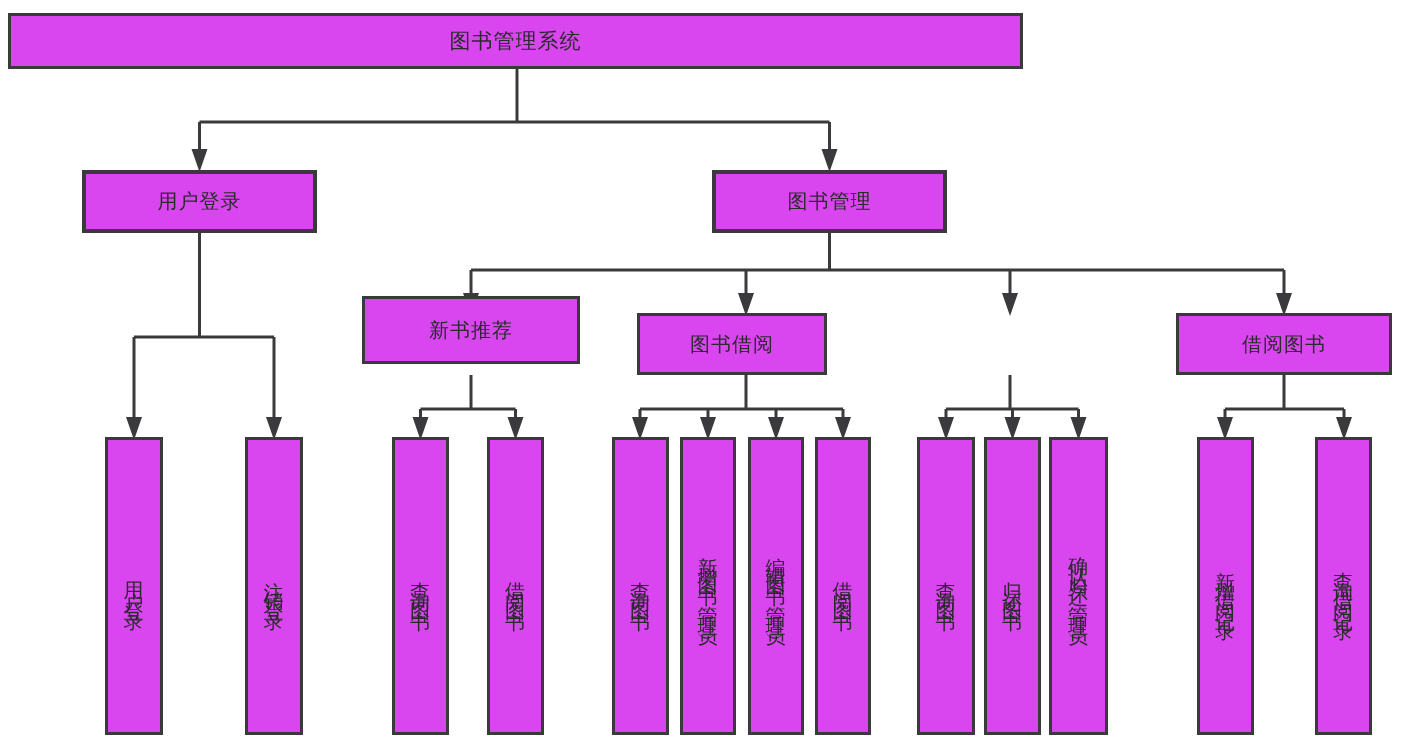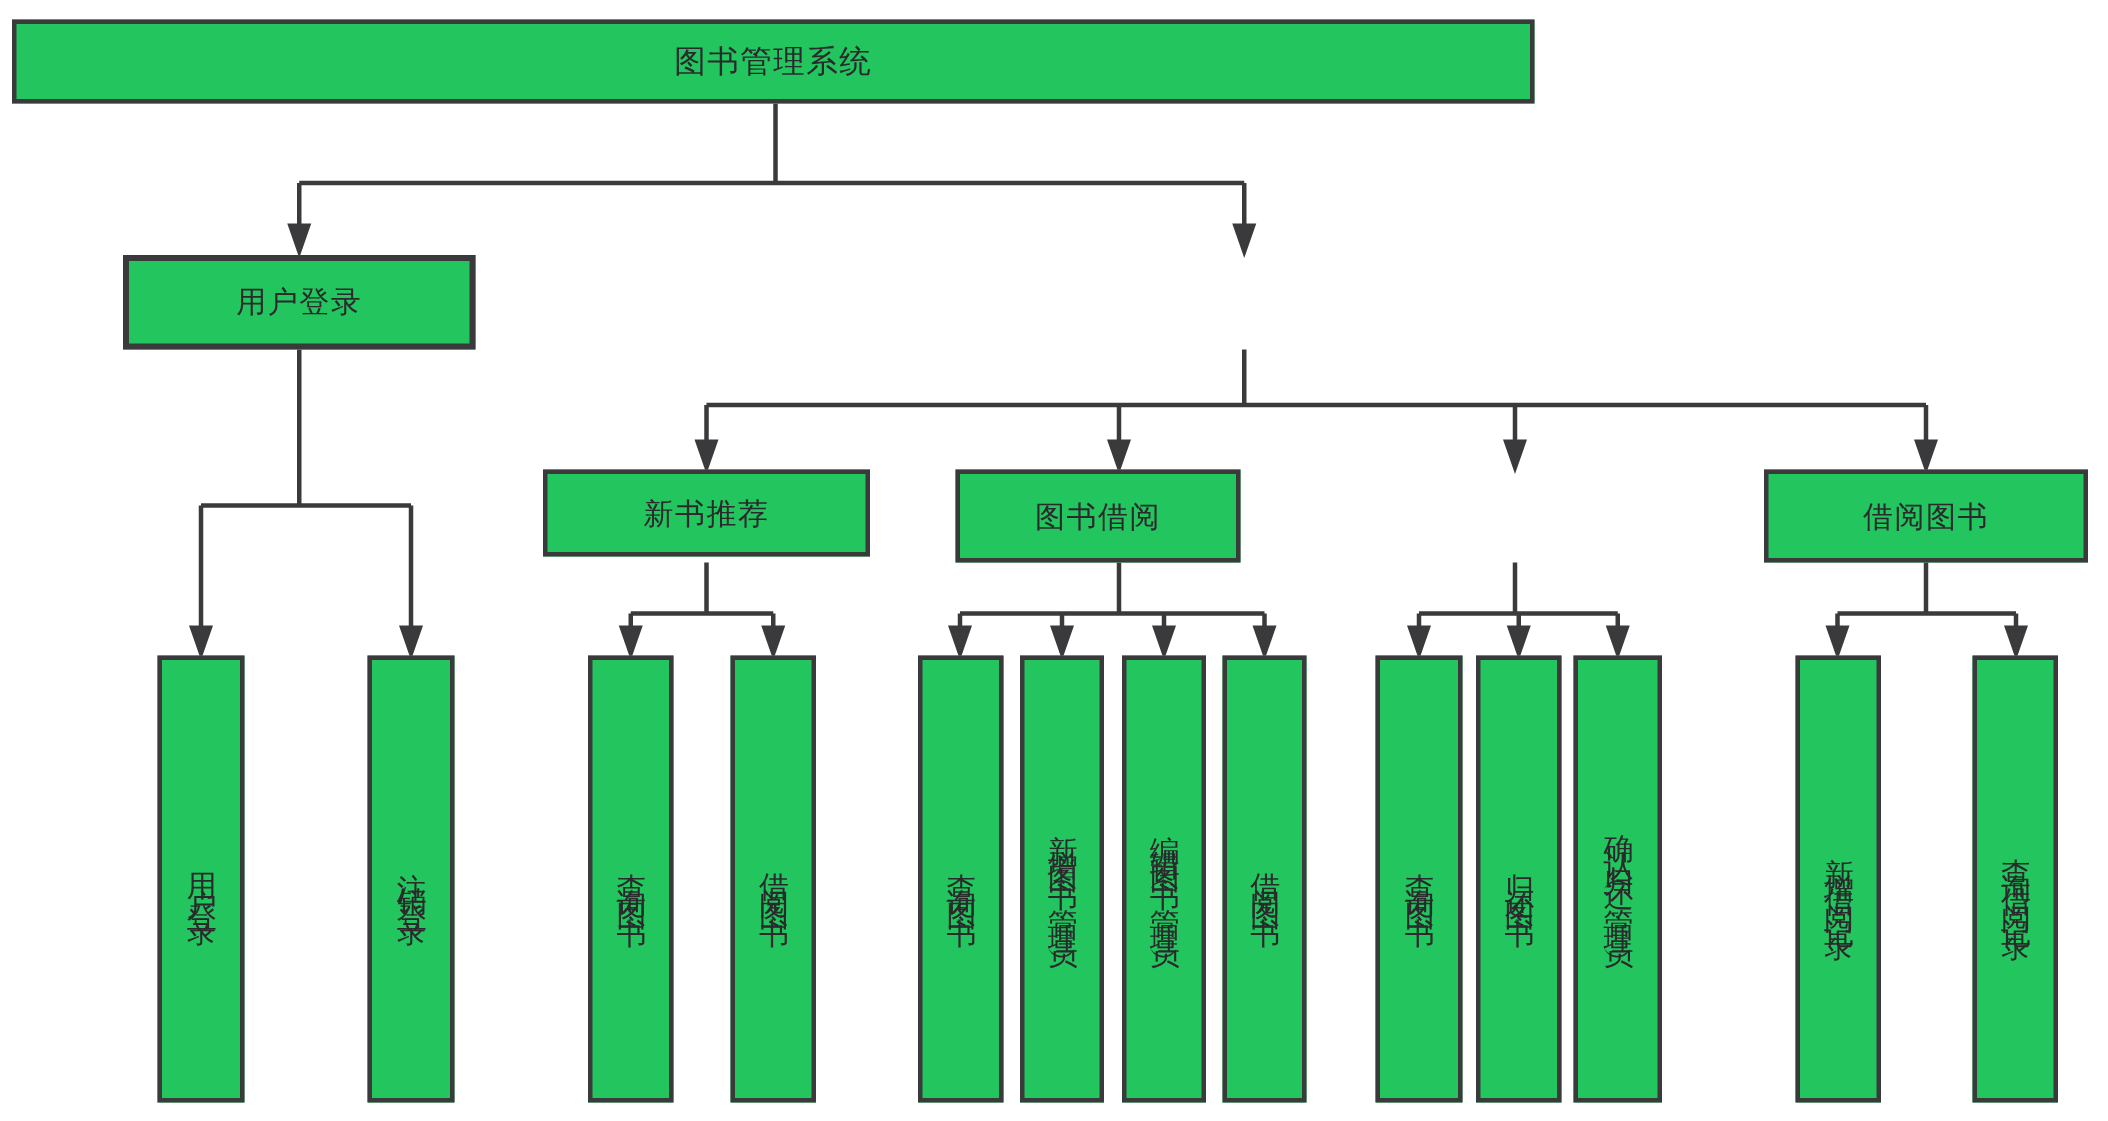--- a/index.html
+++ b/index.html
@@ -8,21 +8,21 @@
     width: 1405px;
     height: 747px;
     background: #ffffff;
     font-family: "Liberation Sans", "DejaVu Sans", sans-serif;
     overflow: hidden;
   }
   .wires { position: absolute; left: 0; top: 0; }
   .box {
     position: absolute;
     box-sizing: border-box;
-    background: #22c55e;
+    background: #d946ef;
     border: 3px solid #3a3a3c;
     color: #2a2a2c;
     display: flex;
     align-items: center;
     justify-content: center;
     text-align: center;
   }
   .hbox { font-size: 20px; letter-spacing: 1px; }
   .root { font-size: 21px; }
   .lvl2 { border-width: 4px; }
@@ -100,22 +100,23 @@
       <polygon points="1078.5,440 1070.5,417 1086.5,417" fill="#3a3a3c"></polygon>
       <line x1="1225" y1="409" x2="1225" y2="424" stroke="#3a3a3c" stroke-width="3"></line>
       <polygon points="1225,440 1217,417 1233,417" fill="#3a3a3c"></polygon>
       <line x1="1344" y1="409" x2="1344" y2="424" stroke="#3a3a3c" stroke-width="3"></line>
       <polygon points="1344,440 1336,417 1352,417" fill="#3a3a3c"></polygon>
     </svg>
 
   <div class="box hbox root" style="left:8px; top:13px; width:1015px; height:56px;">图书管理系统</div>
 
   <div class="box hbox lvl2" style="left:82px; top:170px; width:235px; height:63px;">用户登录</div>
+  <div class="box hbox lvl2" style="left:712px; top:170px; width:235px; height:63px;">图书管理</div>
 
-  <div class="box hbox" style="left:362px; top:313px; width:218px; height:58px;">新书推荐</div>
+  <div class="box hbox" style="left:362px; top:296px; width:218px; height:68px;">新书推荐</div>
   <div class="box hbox" style="left:637px; top:313px; width:190px; height:62px;">图书借阅</div>
   <div class="box hbox" style="left:1176px; top:313px; width:216px; height:62px;">借阅图书</div>
 
   <div class="box leaf" style="left:105px; top:437px; width:58px; height:298px;">用户登录</div>
   <div class="box leaf" style="left:245px; top:437px; width:58px; height:298px;">注销登录</div>
 
   <div class="box leaf" style="left:392px; top:437px; width:57px; height:298px;">查询图书</div>
   <div class="box leaf" style="left:487px; top:437px; width:57px; height:298px;">借阅图书</div>
 
   <div class="box leaf" style="left:612px; top:437px; width:57px; height:298px;">查询图书</div>

